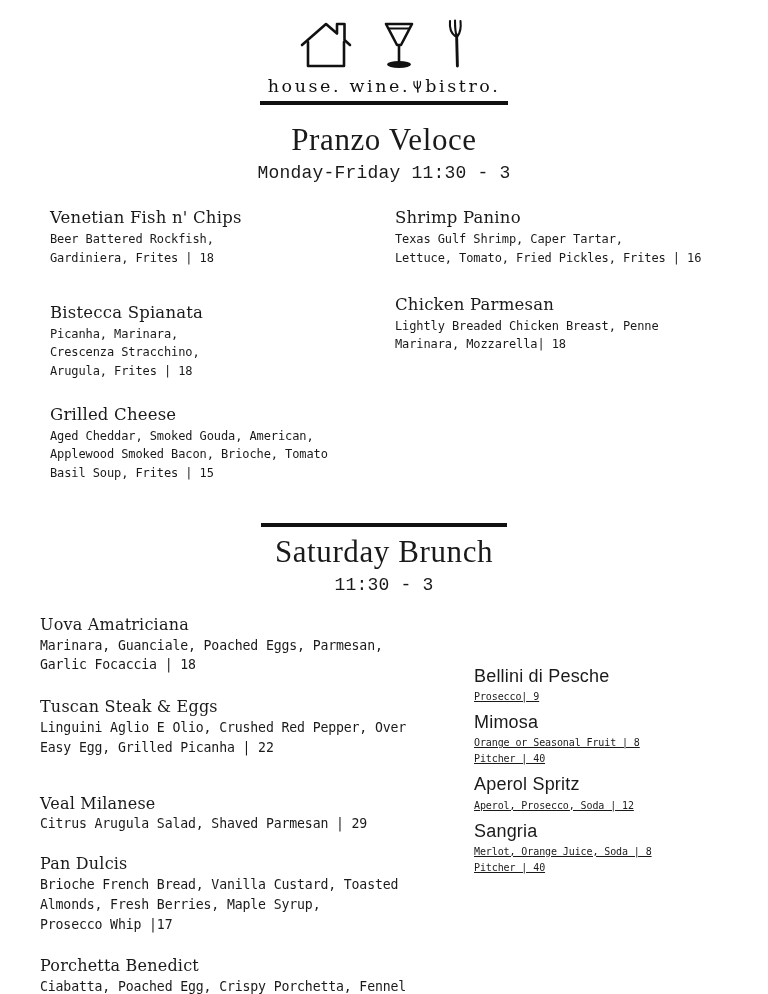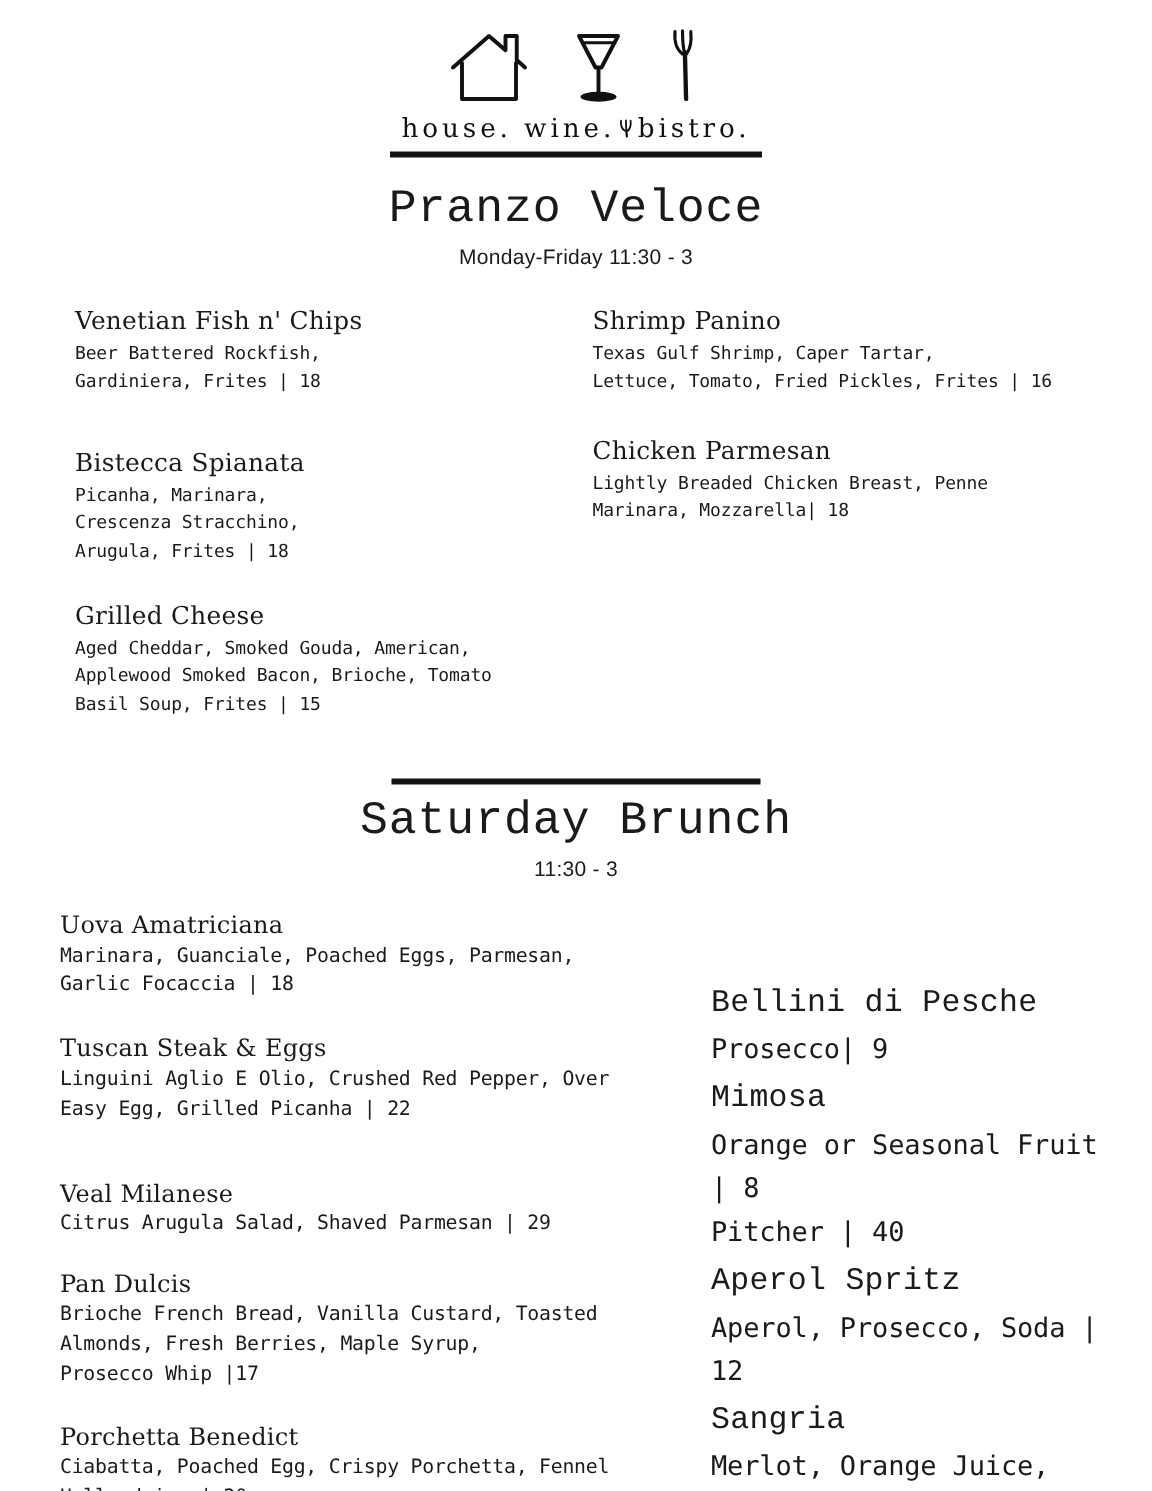--- a/index.html
+++ b/index.html
@@ -53,29 +53,29 @@
     height: 4px;
     background: #111;
   }
 
   
   .section-head {
     text-align: center;
     margin-top: 18px;
   }
   .section-title {
-    font-family: Liberation Mono, monospace;
+    font-family: Liberation Serif, serif;
     font-size: 31px;
     font-weight: 400;
     letter-spacing: 0.6px;
     line-height: 1.1;
   }
   .section-sub {
-    font-family: Liberation Sans, sans-serif;
-    font-size: 14px;
+    font-family: Liberation Mono, monospace;
+    font-size: 18px;
     letter-spacing: 0.2px;
     margin-top: 6px;
   }
   .divider-rule {
     width: 246px;
     height: 4px;
     background: #111;
     margin: 0 auto 8px auto;
   }
 
@@ -131,32 +131,33 @@
   .b-desc {
     font-family: "DejaVu Sans Mono", monospace;
     font-size: 13.2px;
     line-height: 1.5;
     letter-spacing: -0.15px;
     white-space: pre-line;
   }
 
   .d-item { margin-bottom: 4px; }
   .d-name {
-    font-family: Liberation Mono, monospace;
-    font-size: 21px;
+    font-family: Liberation Sans, sans-serif;
+    font-size: 18px;
     letter-spacing: 0.2px;
     line-height: 1.45;
     white-space: nowrap;
   }
   .d-desc {
     font-family: "DejaVu Sans Mono", monospace;
-    font-size: 18px;
+    font-size: 10px;
     line-height: 1.62;
     letter-spacing: -0.1px;
     white-space: pre-line;
+    text-decoration: underline;
   }
 </style>
 </head>
 <body>
 
 <div class="logo-block">
   <div class="logo-icons">
 
     <span>
       <svg width="54" height="50" viewBox="0 0 54 50">

